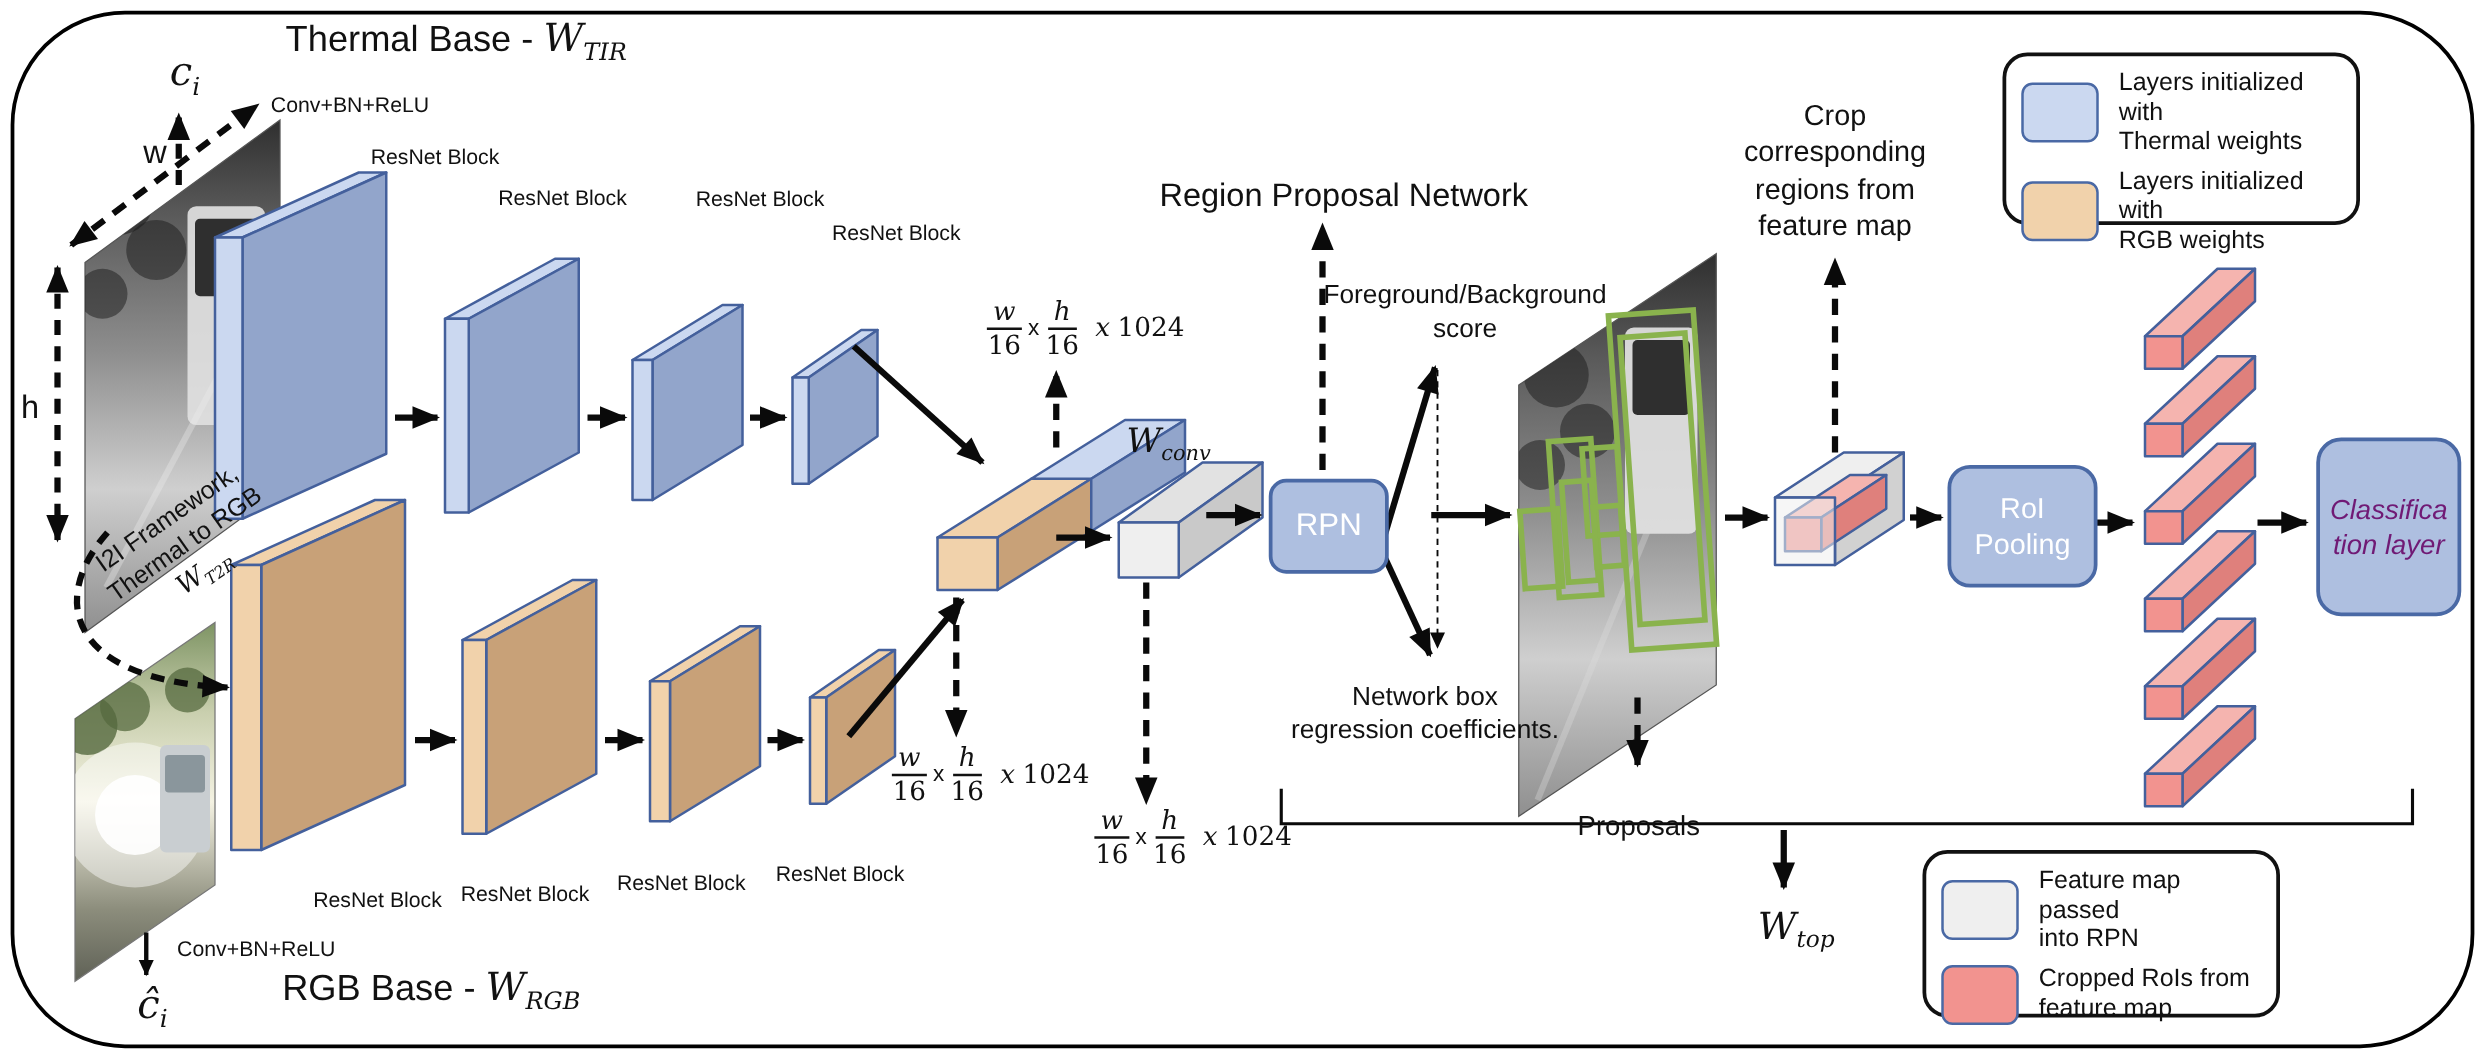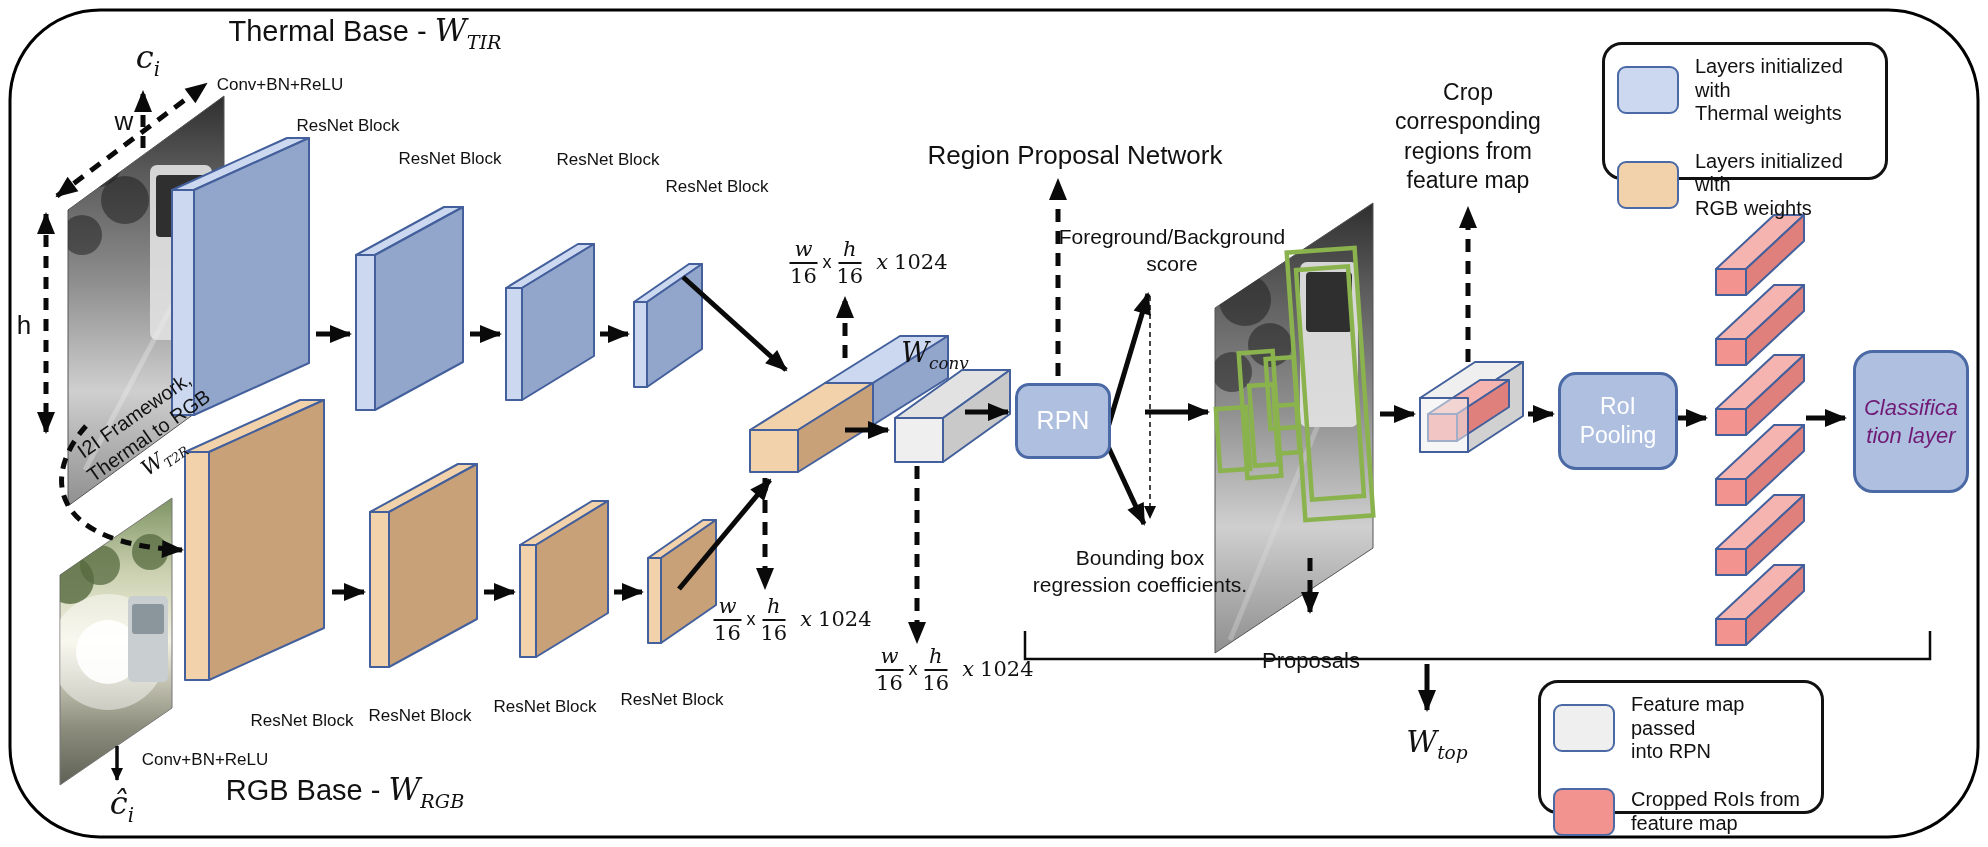--- a/index.html
+++ b/index.html
@@ -18,21 +18,21 @@
   .fr .n{font-style:italic;border-bottom:2px solid #111;padding:0 5px 2px;}
   .fr .d{padding-top:2px;}
   .dim .x{font-family:"Liberation Sans",sans-serif;font-size:18px;}
   .dim .tailx{font-style:italic;margin:0 6px 0 8px;}
   
   .nbox{position:absolute;background:#aebfe0;border:3px solid #4a69a5;border-radius:14px;
         display:flex;flex-direction:column;align-items:center;justify-content:center;
         color:#fff;line-height:1.25;}
   
   .legend{position:absolute;width:286px;background:#fff;border:3px solid #111;border-radius:20px;
-          padding:10px 12px;box-sizing:border-box;display:flex;flex-direction:column;justify-content:space-around;gap:24px;}
+          padding:10px 12px;box-sizing:border-box;display:flex;flex-direction:column;justify-content:space-around;gap:8px;}
   .lrow{display:flex;align-items:center;gap:16px;}
   .swatch{width:58px;height:44px;border:2.5px solid #4a69a5;border-radius:9px;flex:0 0 auto;}
   .ltext{font-size:20px;line-height:1.18;text-align:left;}
   
   #i2i-note{position:absolute;left:60px;top:398px;width:180px;text-align:center;font-size:20px;
             line-height:1.25;transform:rotate(-35deg);}
   .twoline{line-height:1.3;}
 </style>
 </head>
 <body>
@@ -340,21 +340,21 @@
     <span>W</span><sub>conv</sub>
   </div>
 
   <div class="lbl f26" style="left:1075px;top:156px;">Region Proposal Network</div>
 
   <div class="lbl twoline" style="left:1172px;top:250px;font-size:21px;">
     <div>Foreground/Background</div>
       <div>score</div>
   </div>
   <div class="lbl twoline" style="left:1140px;top:571px;font-size:21px;">
-    <div>Bounding box</div>
+    <div>Network box</div>
       <div>regression coefficients.</div>
   </div>
 
   <div class="lbl" style="left:1311px;top:645px;font-size:22px;margin-top:16px;">Proposals</div>
 
   <div class="lbl math" style="left:1437px;top:744px;font-size:30px;">
     <span>W</span><sub>top</sub>
   </div>
 
   <div class="lbl" style="left:1468px;top:137px;font-size:23px;line-height:1.28;">

